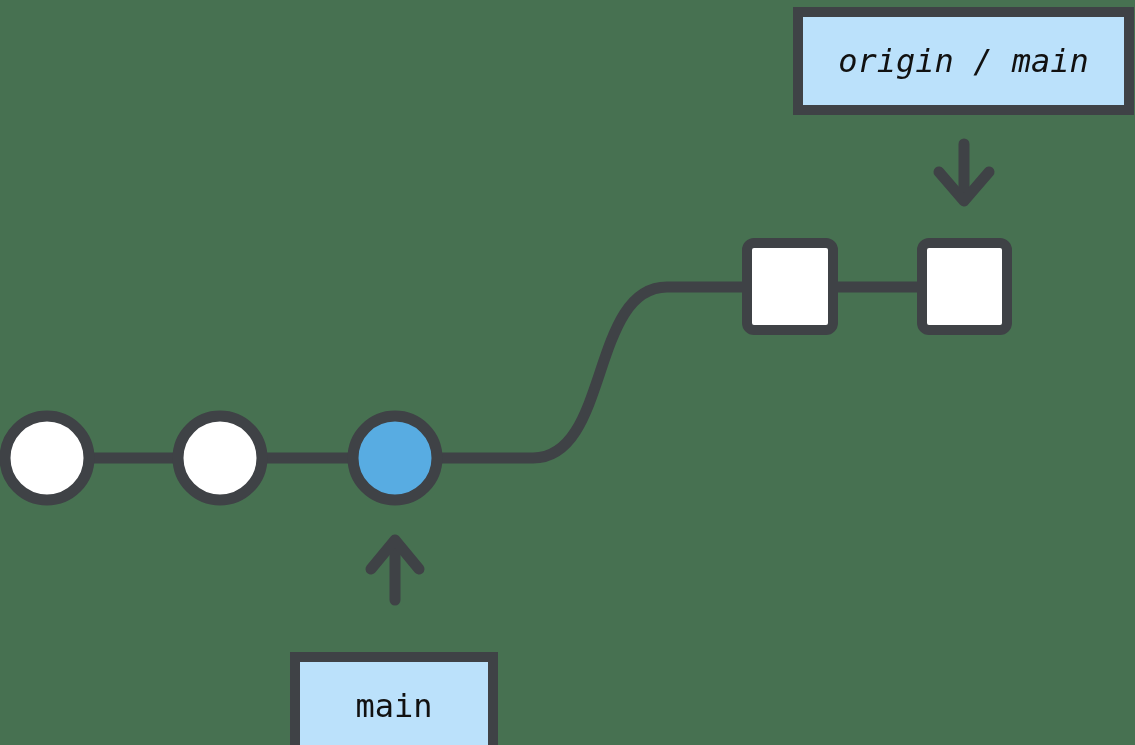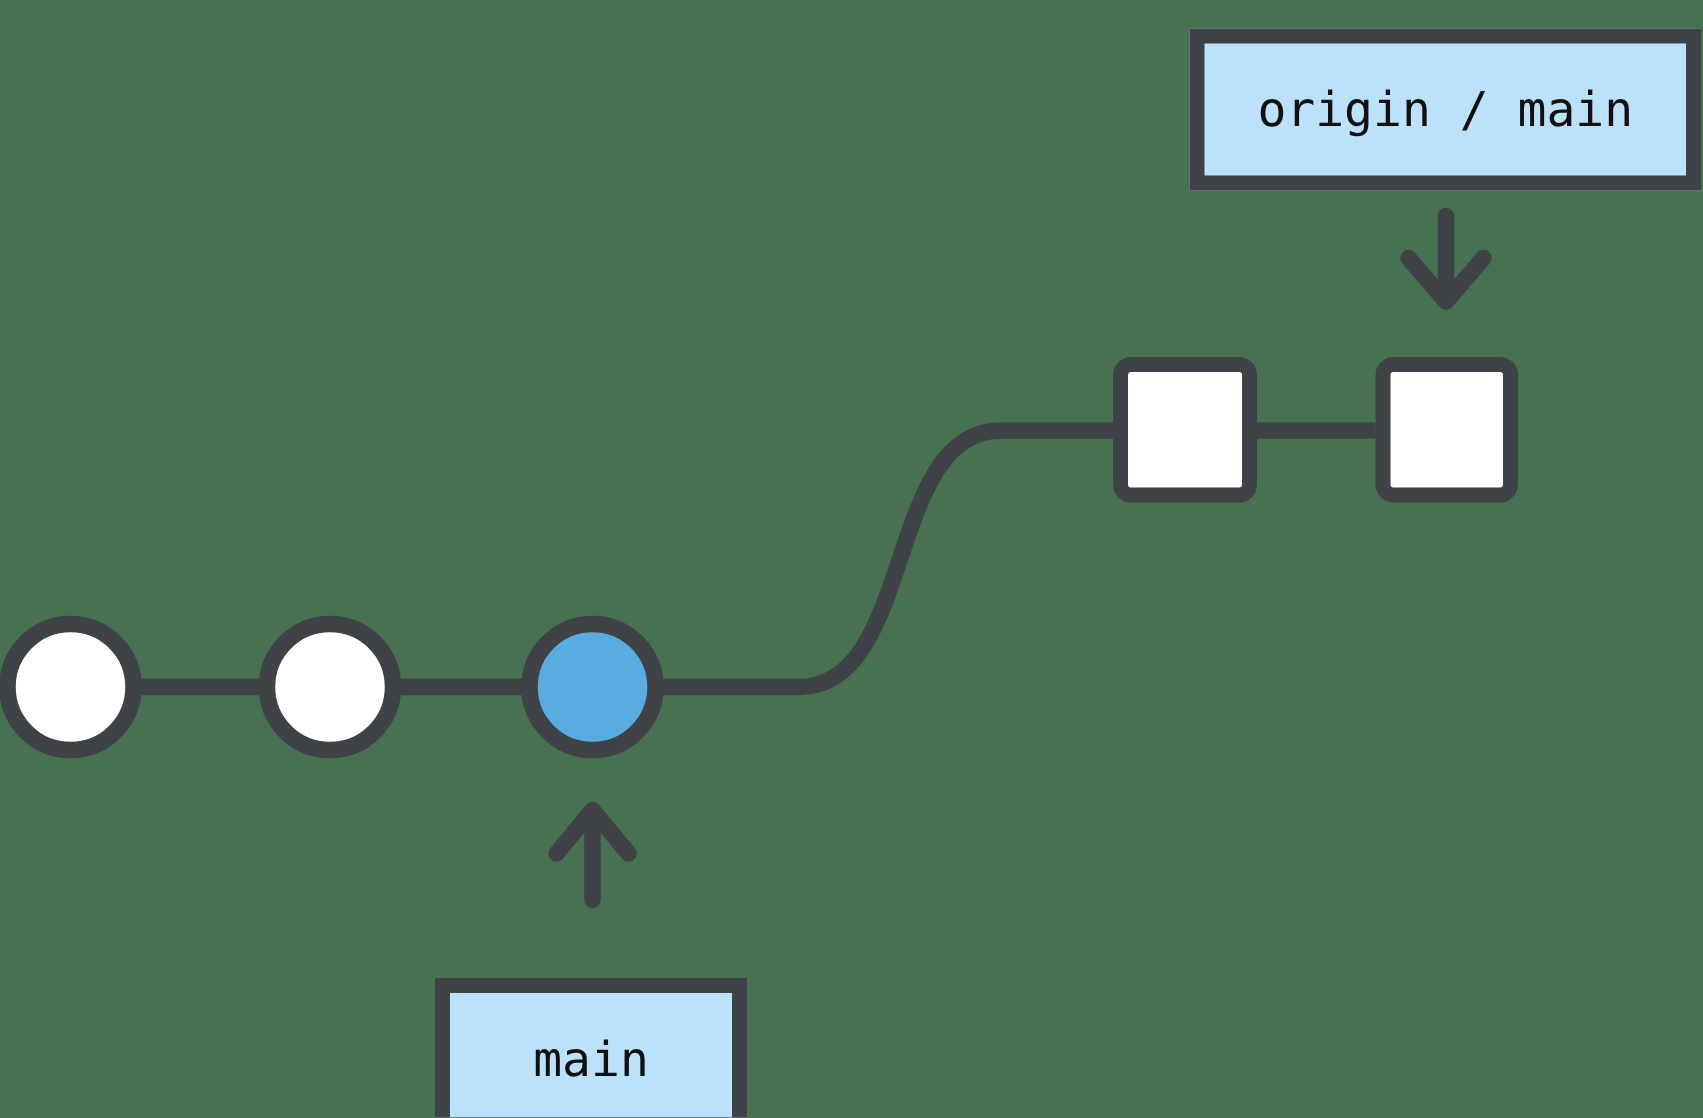--- a/index.html
+++ b/index.html
@@ -31,23 +31,24 @@
     display: flex;
     align-items: center;
     justify-content: center;
     color: #111111;
     font-size: 32px;
     letter-spacing: 0px;
     white-space: pre;
   }
   .origin-box {
     left: 793px;
-    top: 19px;
+    top: 7px;
     width: 341px;
     height: 108px;
+    font-style: italic;
   }
   .main-box {
     left: 290px;
     top: 652px;
     width: 208px;
     height: 108px;
   }
 </style>
 </head>
 <body>

